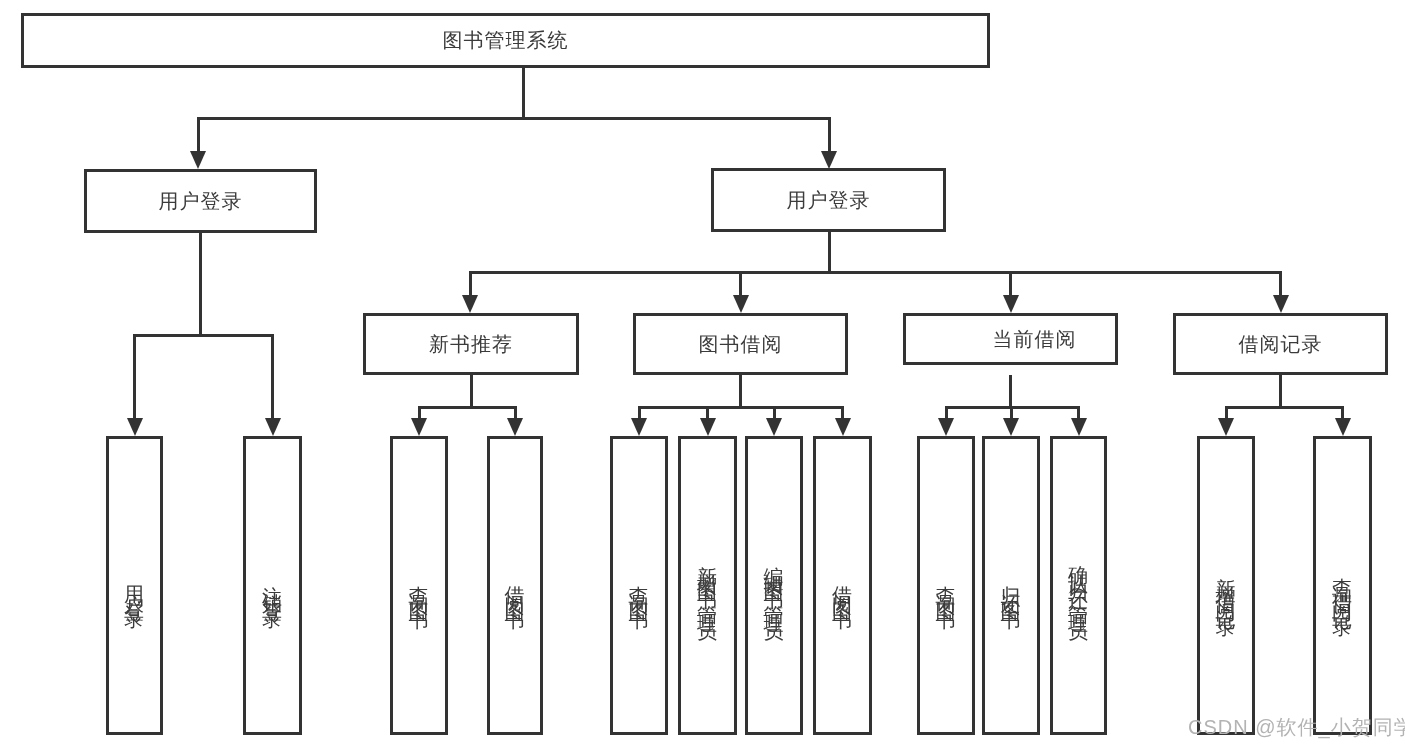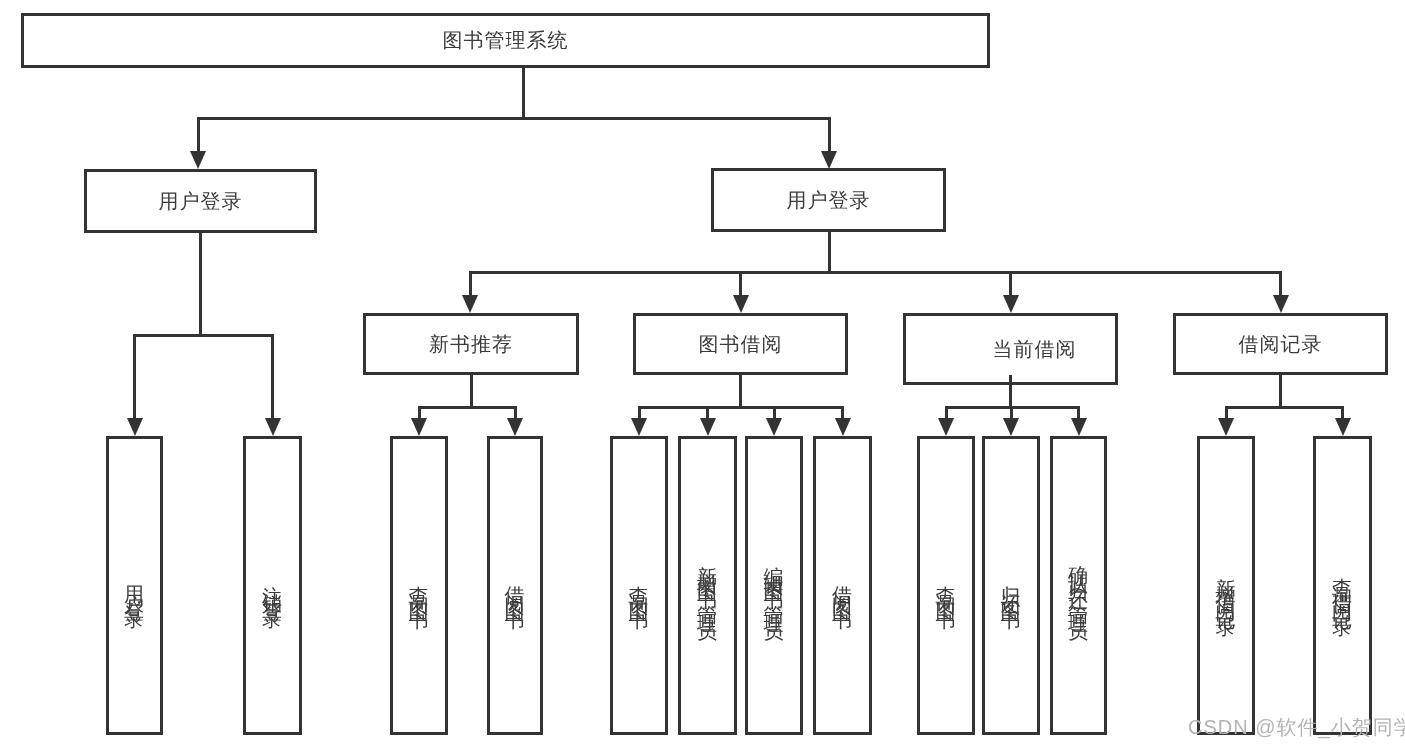--- a/index.html
+++ b/index.html
@@ -65,21 +65,21 @@
   <div class="node" style="left:711px; top:168px; width:235px; height:64px;">
     <span>用户登录</span>
   </div>
 
   <div class="node" style="left:363px; top:313px; width:216px; height:62px;">
     <span>新书推荐</span>
   </div>
   <div class="node" style="left:633px; top:313px; width:215px; height:62px;">
     <span>图书借阅</span>
   </div>
-  <div class="node" style="left:903px; top:313px; width:215px; height:72px;padding-left:48px;">
+  <div class="node" style="left:903px; top:313px; width:215px; height:52px;padding-left:48px;">
     <span>当前借阅</span>
   </div>
   <div class="node" style="left:1173px; top:313px; width:215px; height:62px;">
     <span>借阅记录</span>
   </div>
 
   <div class="node leaf" style="left:106px; top:436px; width:57px; height:299px;">
     <span class="vtext">用户登录</span>
   </div>
   <div class="node leaf" style="left:243px; top:436px; width:59px; height:299px;">

